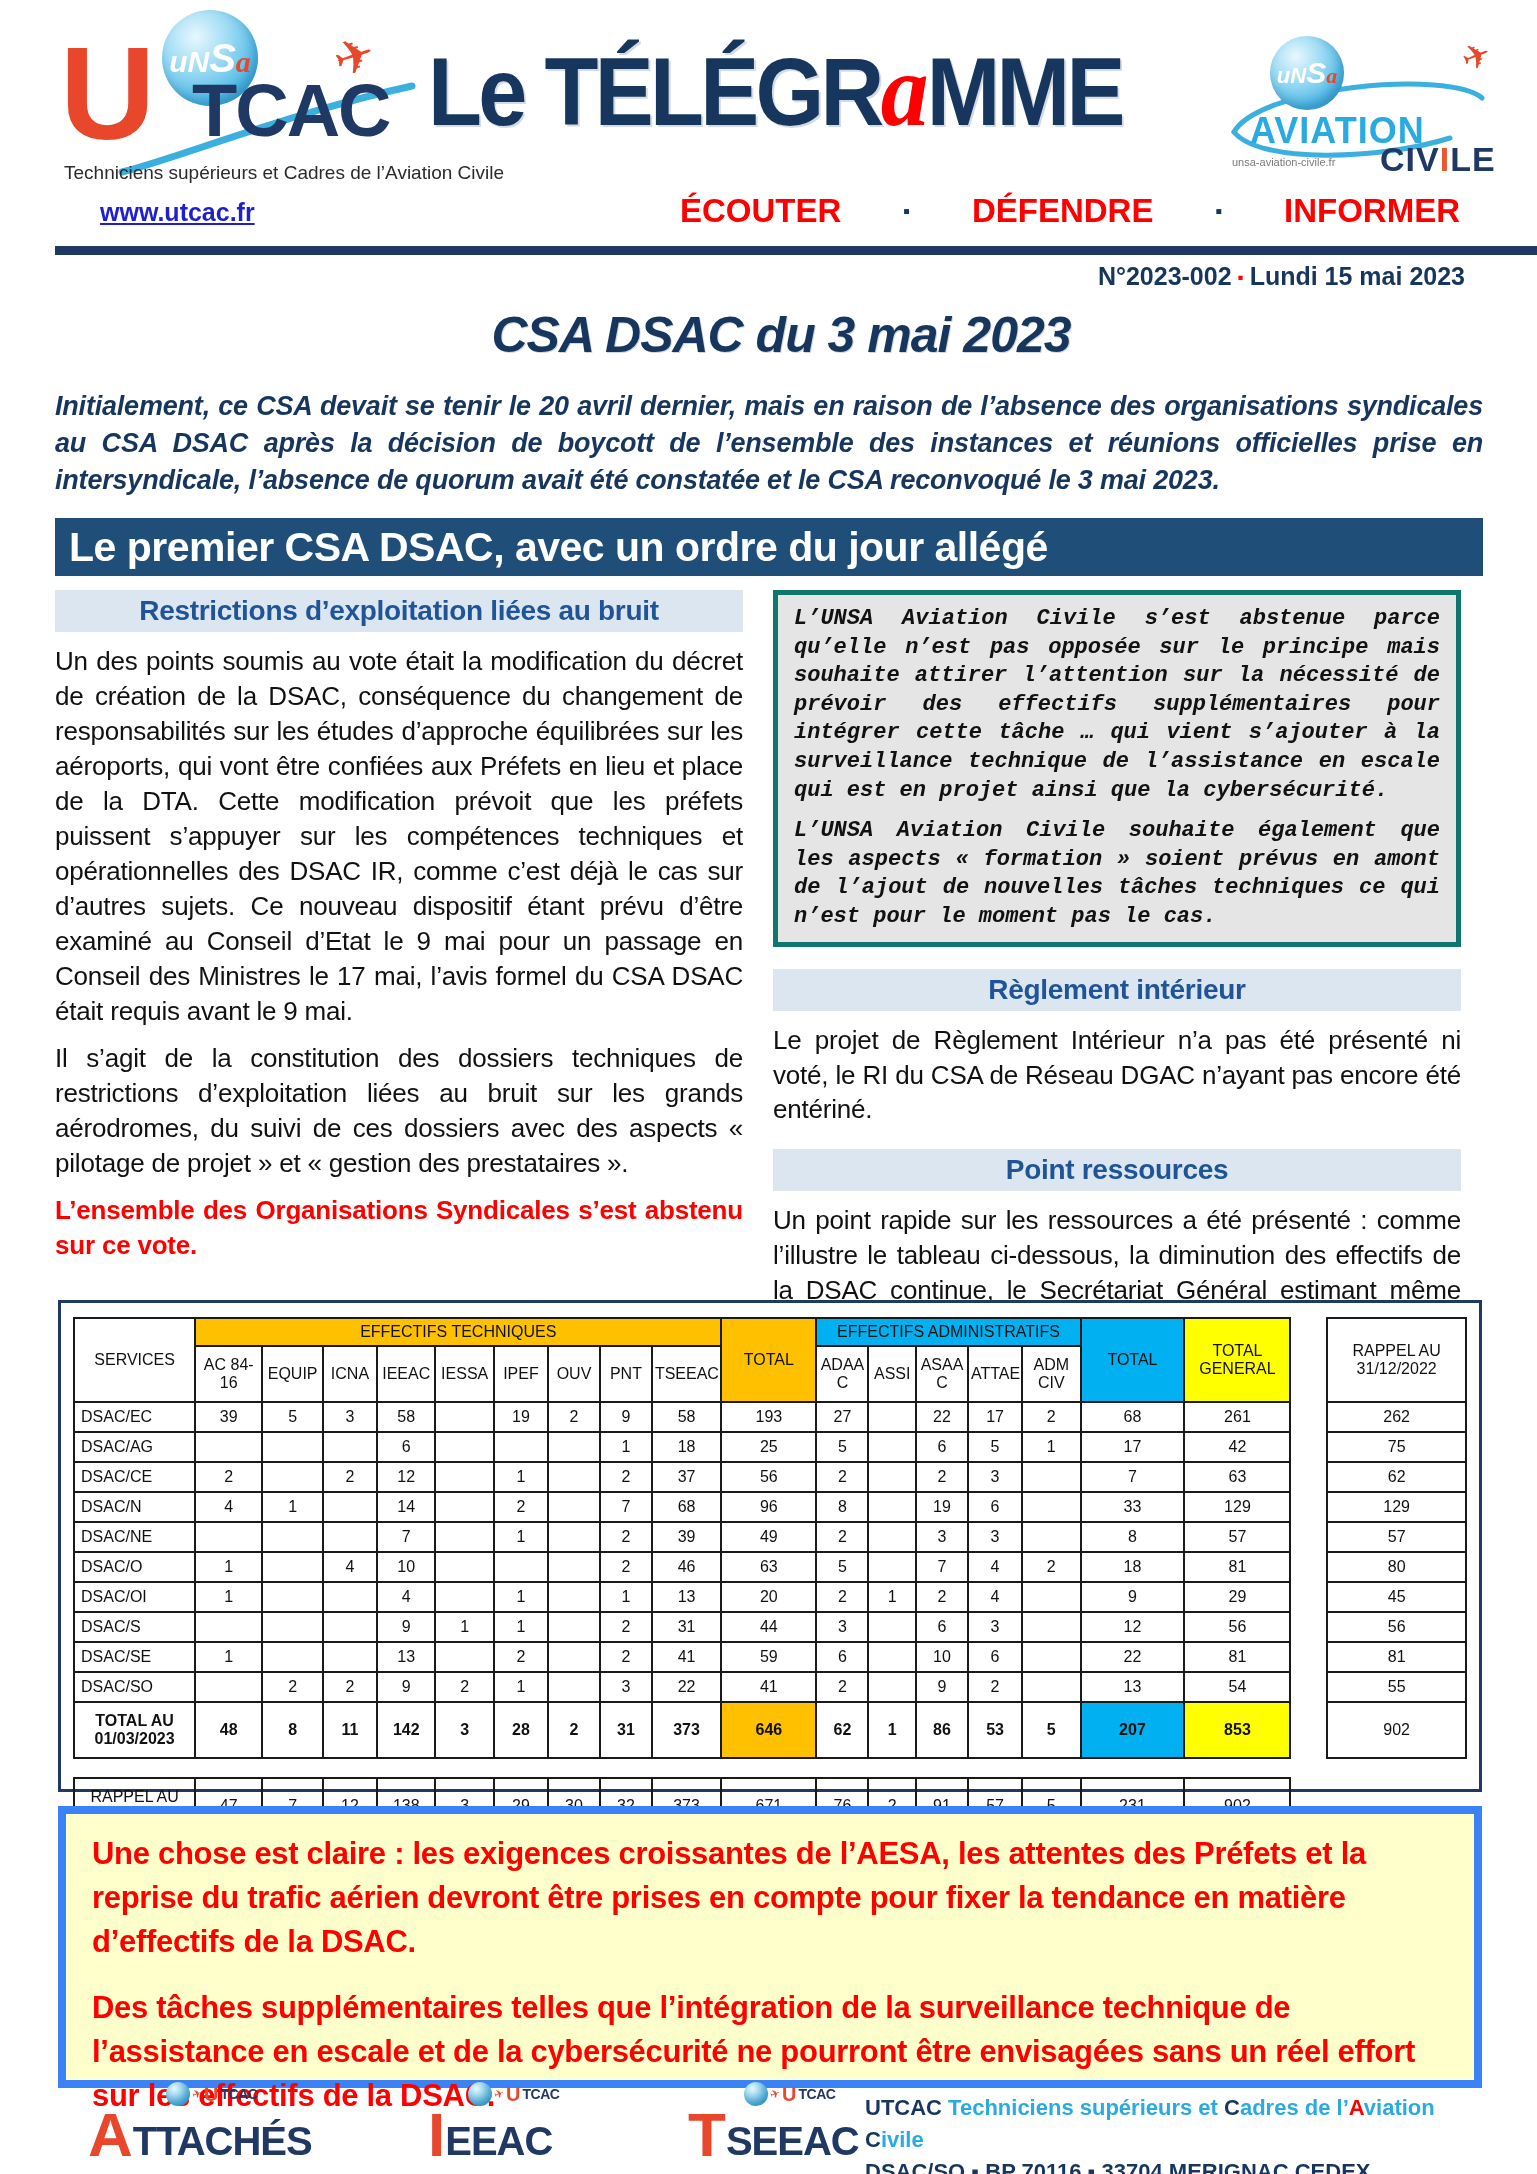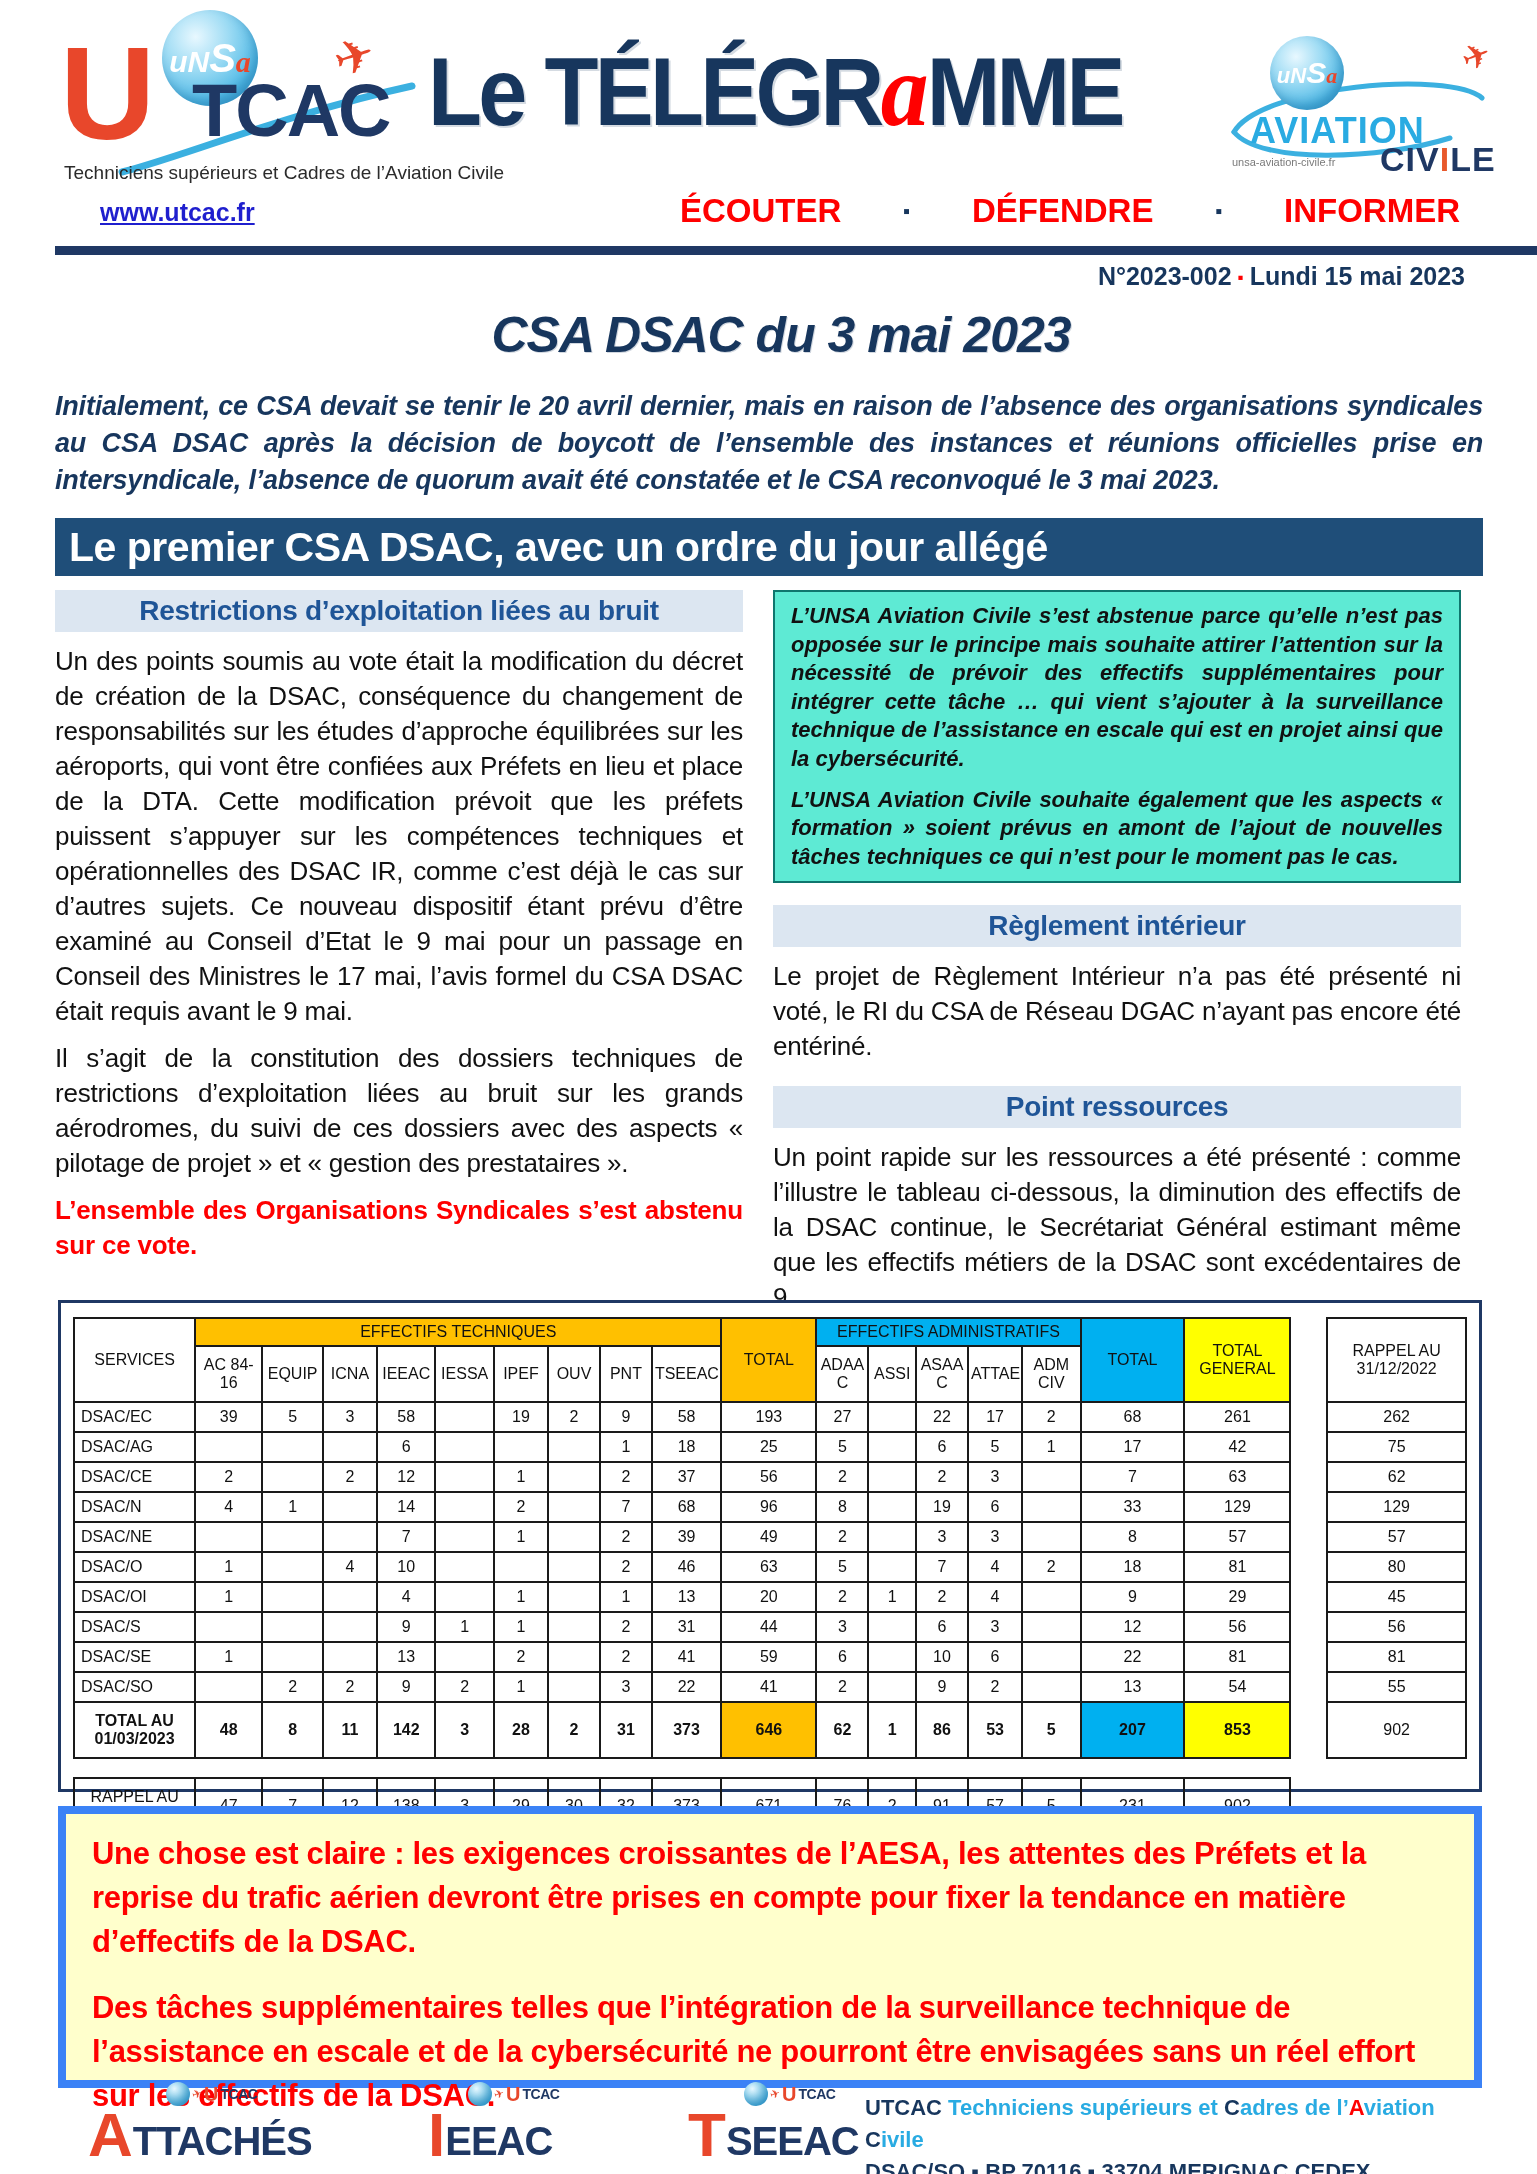--- a/index.html
+++ b/index.html
@@ -49,21 +49,21 @@
 
   .banner { position:absolute; left:55px; top:518px; width:1428px; height:58px; background:#1F4E79; color:#fff; font-size:41px; font-weight:bold; line-height:58px; padding-left:14px; letter-spacing:-.5px; }
 
   .col-left  { position:absolute; left:55px;  top:590px; width:688px; }
   .col-right { position:absolute; left:773px; top:590px; width:688px; }
 
   .subhead { background:#DCE6F1; color:#1F5597; font-size:28px; font-weight:bold; text-align:center; padding:5px 0; letter-spacing:-.3px; }
   .body-txt { font-size:26px; color:#111; text-align:justify; line-height:1.345; margin-top:12px; letter-spacing:-.2px; }
   .red-txt { color:#FF0000; font-weight:bold; }
 
-  .note-box { background:#5eead4; border:2px solid #0f766e; padding:10px 16px; }
+  .note-box { background:#e5e5e5; border:5px solid #0f766e; padding:10px 16px;font-family:Liberation Mono, monospace; }
   .note-box p { font-size:22px; font-weight:bold; font-style:italic; color:#111; text-align:justify; line-height:1.3; }
   .note-box p + p { margin-top:12px; }
   .panne-box { margin-top:14px; }
   .panne-box p { font-size:24px; }
 
   .mt24 { margin-top:22px; }
 
   
   .table-frame { position:absolute; left:58px; top:1300px; width:1424px; height:492px; border:3px solid #1F3864; background:#fff; padding:14px 12px 0 12px; }
   table.eff { border-collapse:collapse; table-layout:fixed; width:100%; font-size:16px; color:#111; }

